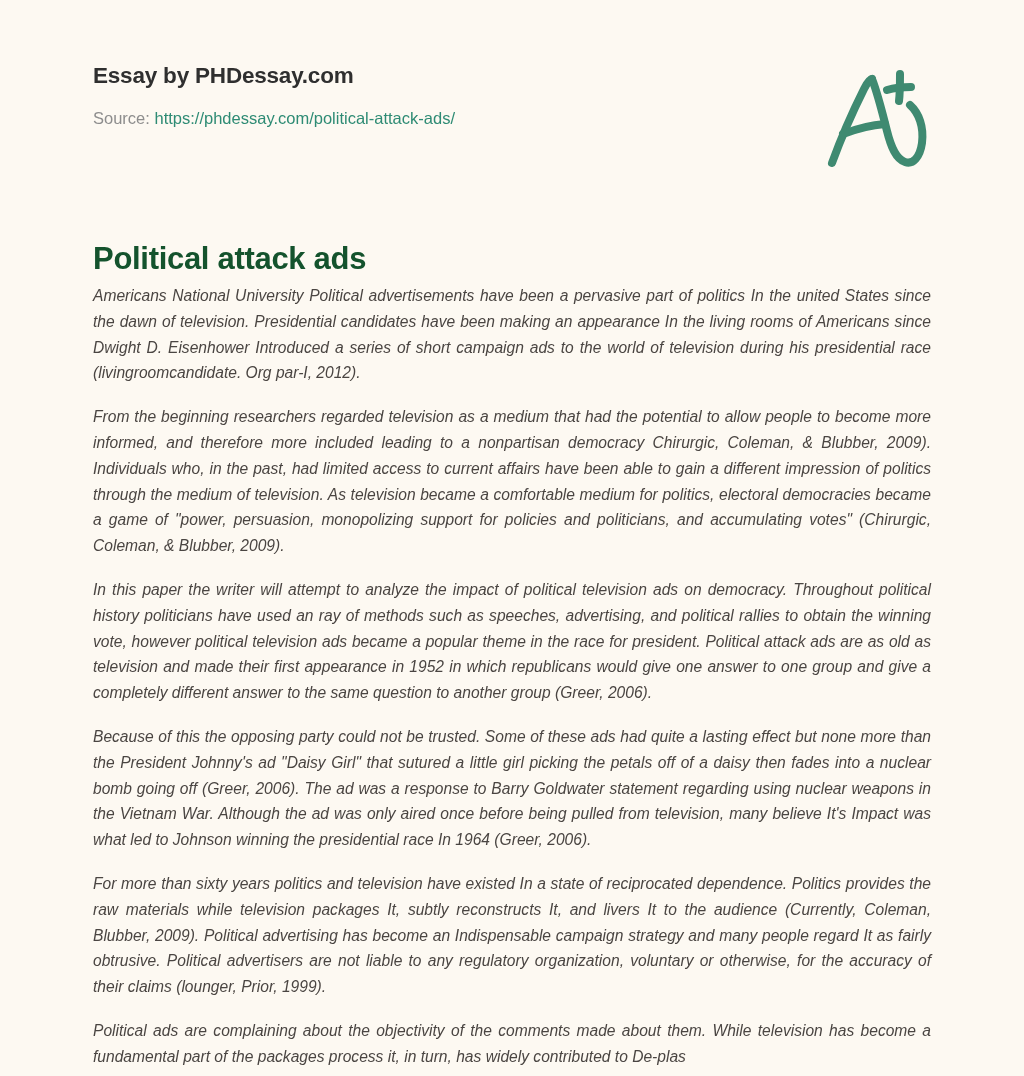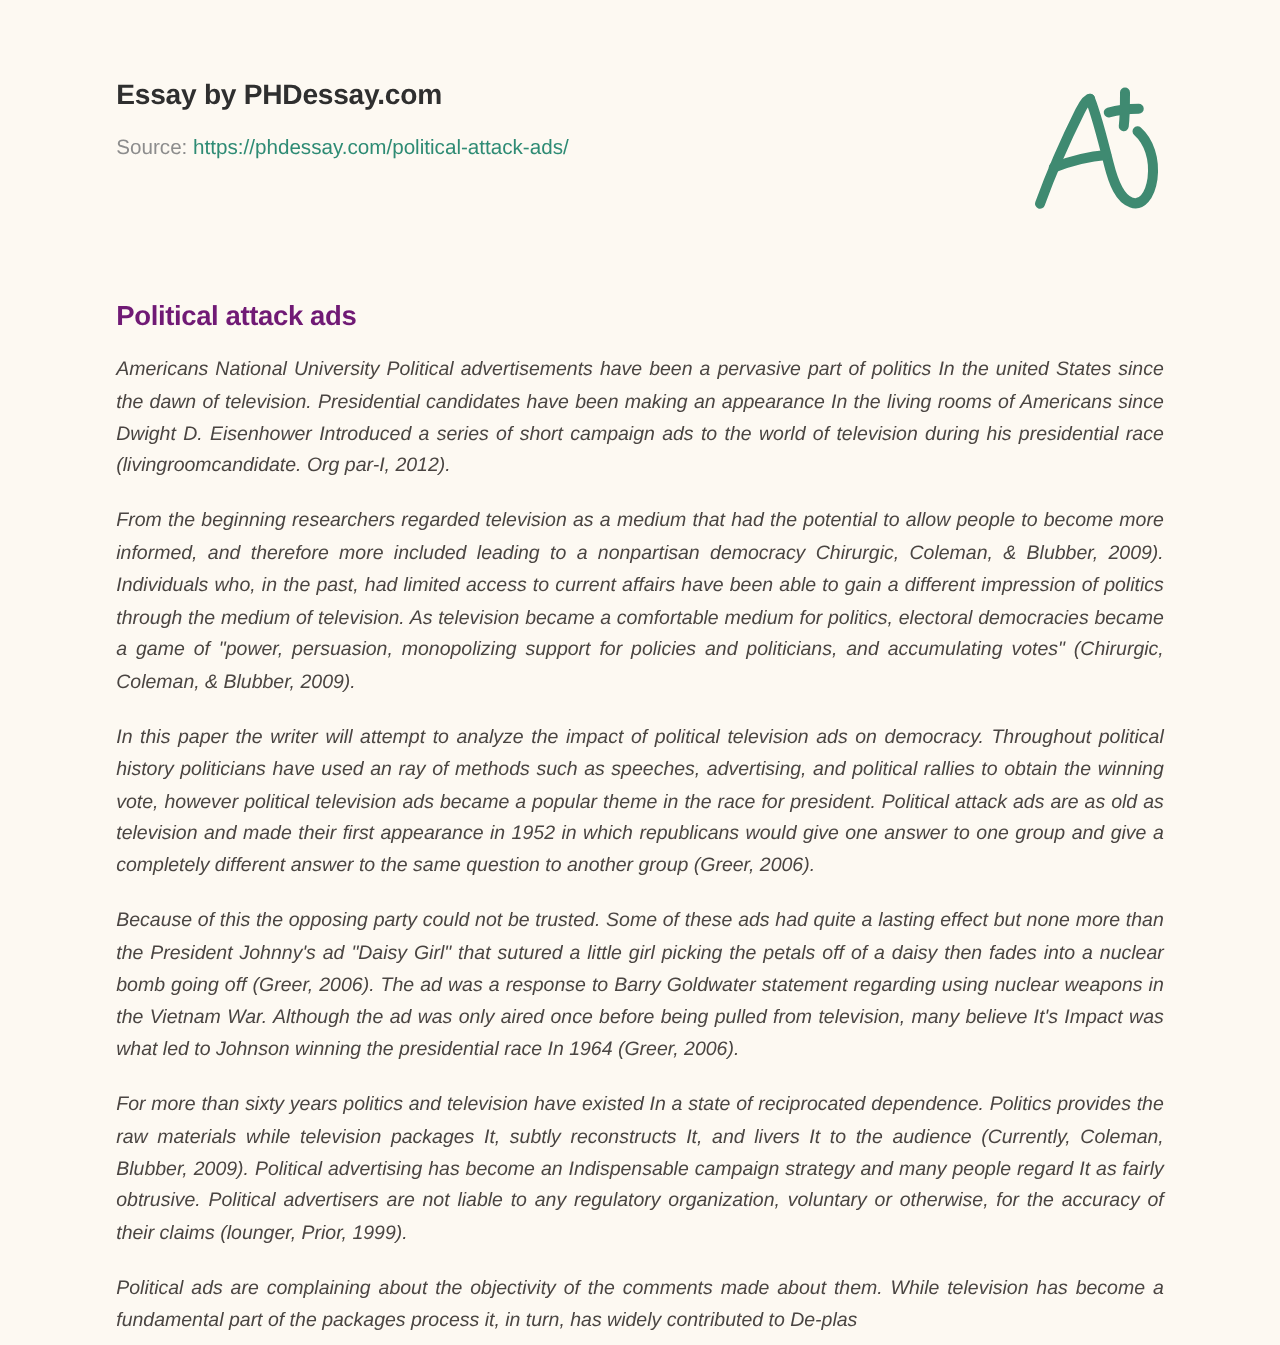--- a/index.html
+++ b/index.html
@@ -65,23 +65,23 @@
     display: block;
     width: 120px;
     height: 120px;
   }
 
   
   .doc-title {
     position: absolute;
     left: 93px;
     top: 218px;
-    font-size: 22px;
+    font-size: 31px;
     font-weight: bold;
-    color: #701a75;
+    color: #14532d;
     letter-spacing: -0.3px;
     line-height: 40px;
   }
 
   
   .article {
     position: absolute;
     left: 93px;
     top: 283px;
     width: 838px;

